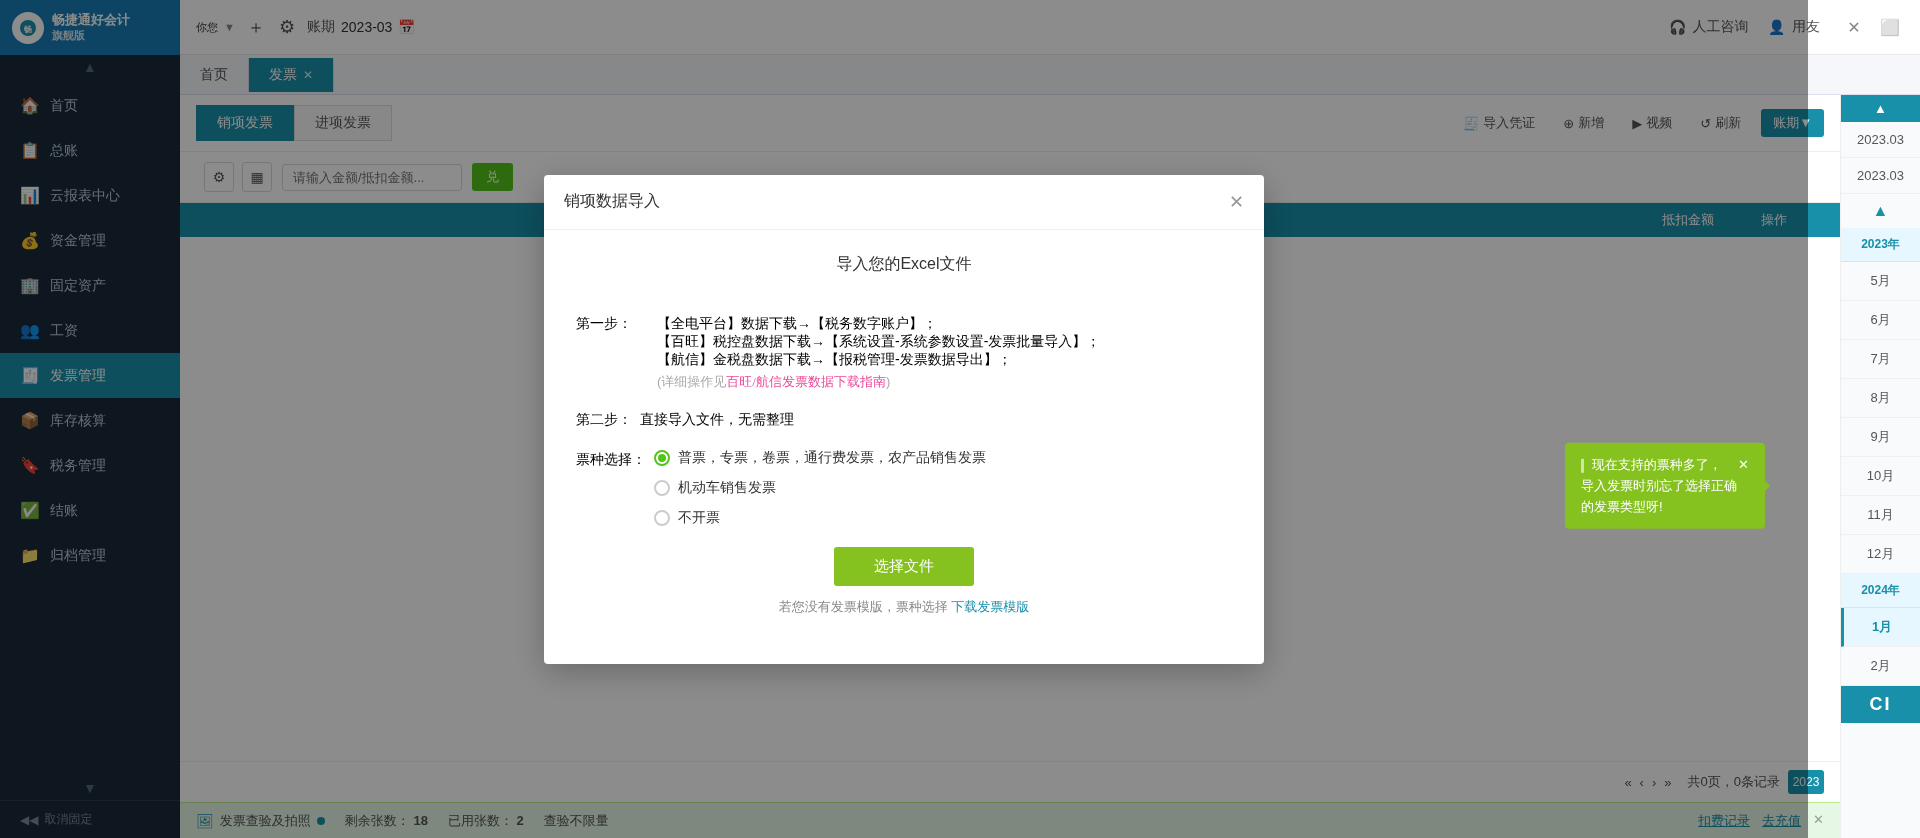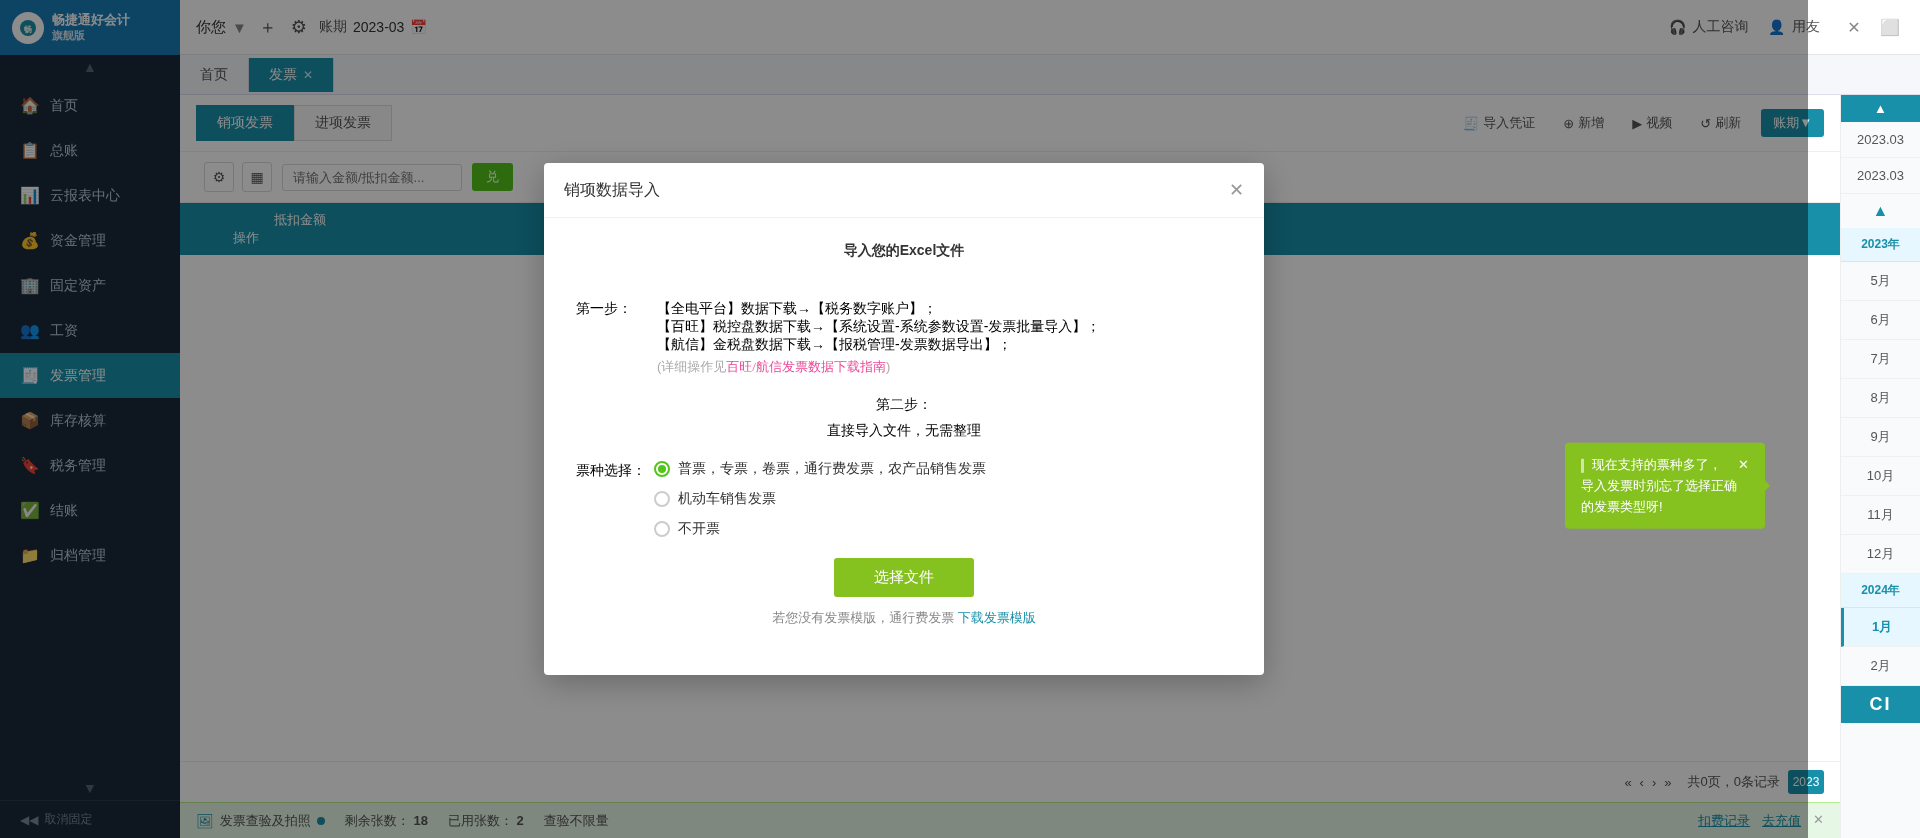--- a/index.html
+++ b/index.html
@@ -19,21 +19,21 @@
     .sidebar-item.active { background: #1890aa; color: white; }
     .sidebar-item .nav-icon { font-size: 16px; width: 20px; text-align: center; }
     .sidebar-bottom { padding: 10px 20px; color: #7a8a9a; font-size: 12px; display: flex; align-items: center; gap: 6px; border-top: 1px solid #2a3a4a; cursor: pointer; }
     .scroll-arrow { text-align: center; color: #567; padding: 4px; cursor: pointer; }
 
     
     .main-area { flex: 1; display: flex; flex-direction: column; overflow: hidden; }
 
     
     .topbar { background: #fff; height: 55px; display: flex; align-items: center; padding: 0 16px; border-bottom: 1px solid #e8e8e8; gap: 12px; }
-    .topbar-company { font-size: 15px; color: #333; display: flex; align-items: center; gap: 6px; }
+    .topbar-company { font-size: 11px; color: #333; display: flex; align-items: center; gap: 6px; }
     .topbar-company .arrow { color: #888; }
     .topbar-actions { display: flex; align-items: center; gap: 14px; }
     .topbar-action-btn { color: #555; font-size: 18px; cursor: pointer; }
     .topbar-period { font-size: 14px; color: #555; display: flex; align-items: center; gap: 6px; }
     .topbar-right { margin-left: auto; display: flex; align-items: center; gap: 20px; }
     .topbar-consult { display: flex; align-items: center; gap: 6px; color: #555; cursor: pointer; font-size: 14px; }
     .topbar-user { display: flex; align-items: center; gap: 6px; color: #555; cursor: pointer; font-size: 14px; }
 
     
     .tabbar { background: #f5f7fa; border-bottom: 1px solid #dde; height: 40px; display: flex; align-items: center; padding: 0 0 0 0; }
@@ -52,21 +52,21 @@
     .inv-tab { padding: 8px 20px; cursor: pointer; color: #555; font-size: 14px; border: 1px solid #ddd; background: #f8f8f8; }
     .inv-tab.active { background: #1890aa; color: white; border-color: #1890aa; }
     .toolbar-right { margin-left: auto; display: flex; align-items: center; gap: 12px; }
     .toolbar-btn { display: flex; align-items: center; gap: 4px; color: #555; cursor: pointer; font-size: 13px; padding: 4px 8px; }
     .toolbar-btn-primary { background: #1890aa; color: white; border-radius: 3px; padding: 5px 12px; cursor: pointer; font-size: 13px; }
     .filter-bar { display: flex; align-items: center; padding: 10px 16px; gap: 10px; border-bottom: 1px solid #eee; }
     .filter-input { border: 1px solid #d9d9d9; border-radius: 3px; padding: 5px 10px; width: 180px; color: #aaa; font-size: 13px; }
     .filter-actions { display: flex; gap: 8px; margin-left: 8px; }
     .filter-icon-btn { width: 30px; height: 30px; border: 1px solid #d9d9d9; border-radius: 3px; display: flex; align-items: center; justify-content: center; cursor: pointer; color: #555; background: white; }
     .green-btn { background: #52c41a; color: white; border: none; border-radius: 3px; padding: 5px 14px; cursor: pointer; font-size: 13px; }
-    .table-header { display: flex; background: #1890aa; color: white; padding: 8px 16px; font-size: 13px; flex-direction: column; }
+    .table-header { display: flex; background: #1890aa; color: white; padding: 8px 16px; font-size: 13px; }
     .th { flex: 1; text-align: center; }
     .th.ops { width: 100px; flex: none; }
     .th.amount { width: 140px; flex: none; text-align: right; padding-right: 10px; }
 
     
     .period-sidebar { width: 80px; background: #f9fafb; border-left: 1px solid #eee; display: flex; flex-direction: column; overflow-y: auto; }
     .period-header { background: #1890aa; color: white; text-align: center; padding: 6px; font-size: 13px; cursor: pointer; }
     .period-item { text-align: center; padding: 10px 4px; font-size: 13px; color: #555; cursor: pointer; border-bottom: 1px solid #f0f0f0; }
     .period-item.active { background: #e6f7ff; color: #1890aa; font-weight: bold; border-left: 3px solid #1890aa; }
     .period-year-header { background: #e6f7ff; color: #1890aa; text-align: center; padding: 8px 12px; font-size: 12px; font-weight: bold; border-bottom: 1px solid #d0e8f5; }
@@ -75,21 +75,21 @@
 
     
     .overlay { position: fixed; top: 0; left: 0; width: 1808px; height: 838px; background: rgba(0,0,0,0.45); z-index: 100; display: flex; align-items: center; justify-content: center; }
 
     
     .modal { background: white; border-radius: 4px; width: 720px; box-shadow: 0 8px 32px rgba(0,0,0,0.25); position: relative; z-index: 101; }
     .modal-header { display: flex; align-items: center; justify-content: space-between; padding: 16px 20px; border-bottom: 1px solid #f0f0f0; }
     .modal-title { font-size: 16px; color: #333; font-weight: 500; }
     .modal-close { cursor: pointer; color: #999; font-size: 18px; }
     .modal-body { padding: 24px 32px 32px; }
-    .modal-main-title { text-align: center; font-size: 14px; color: #333; margin-bottom: 32px; font-weight: bold; }
+    .modal-main-title { text-align: center; font-size: 16px; color: #333; margin-bottom: 32px; font-weight: normal; }
     .step-section { margin-bottom: 20px; }
     .radio-group { margin-left: 56px; display: flex; flex-direction: column; gap: 12px; }
     .radio-item { display: flex; align-items: center; gap: 8px; color: #333; font-size: 14px; cursor: pointer; }
     .radio-circle { width: 16px; height: 16px; border-radius: 50%; border: 2px solid #ccc; display: flex; align-items: center; justify-content: center; flex-shrink: 0; }
     .radio-circle.checked { border-color: #52c41a; }
     .radio-circle.checked::after { content: ''; width: 8px; height: 8px; background: #52c41a; border-radius: 50%; }
     .select-file-btn { background: #85c220; color: white; border: none; border-radius: 3px; padding: 10px 40px; font-size: 15px; cursor: pointer; }
     .download-link { text-align: center; color: #888; font-size: 13px; margin-top: 12px; padding-bottom: 16px; }
     .download-link a { color: #1890aa; }
 
@@ -364,21 +364,21 @@
             <div>【百旺】税控盘数据下载→【系统设置-系统参数设置-发票批量导入】；</div>
             <div>【航信】金税盘数据下载→【报税管理-发票数据导出】；</div>
             <div style="color:#aaa;font-size:13px;margin-top:4px;">
               (详细操作见<a href="#" style="color:#ec4899;text-decoration:none;font-family:Liberation Serif, serif;">百旺/航信发票数据下载指南</a>)
             </div>
           </div>
         </div>
       </div>
 
       <div class="step-section">
-        <div style="display:flex;align-items:center;gap:8px;flex-direction:column;">
+        <div style="display:flex;align-items:center;gap:8px;">
           <span style="font-weight:500;font-size:14px;white-space:nowrap;">第二步：</span>
           <span>直接导入文件，无需整理</span>
         </div>
       </div>
 
       <div style="display:flex;align-items:flex-start;gap:8px;margin-bottom:20px;">
         <span style="font-weight:500;font-size:14px;white-space:nowrap;padding-top:2px;">票种选择：</span>
         <div class="radio-group" style="margin-left:0;">
           <div class="radio-item">
             <div class="radio-circle checked"></div>
@@ -393,21 +393,21 @@
             <span>不开票</span>
           </div>
         </div>
       </div>
 
       <div style="display:flex;justify-content:center;margin-bottom:12px;">
         <button class="select-file-btn">选择文件</button>
       </div>
 
       <div class="download-link">
-        <span>若您没有发票模版，通行费发票</span>
+        <span>若您没有发票模版，票种选择</span>
         <a href="#" style="color:#1890aa;text-decoration:none;">下载发票模版</a>
       </div>
     </div>
   </div>
 
   <div class="tooltip-bubble" style="position:fixed;right:155px;top:58%;transform:translateY(-50%);">
     <span class="tooltip-close" style="float:right;margin-left:4px;">✕</span>
     <span style="display:inline-block;width:3px;background:rgba(255,255,255,0.6);margin-right:4px;height:14px;vertical-align:middle;"></span>
     <span>现在支持的票种多了，导入发票时别忘了选择正确的发票类型呀!</span>
   </div>

